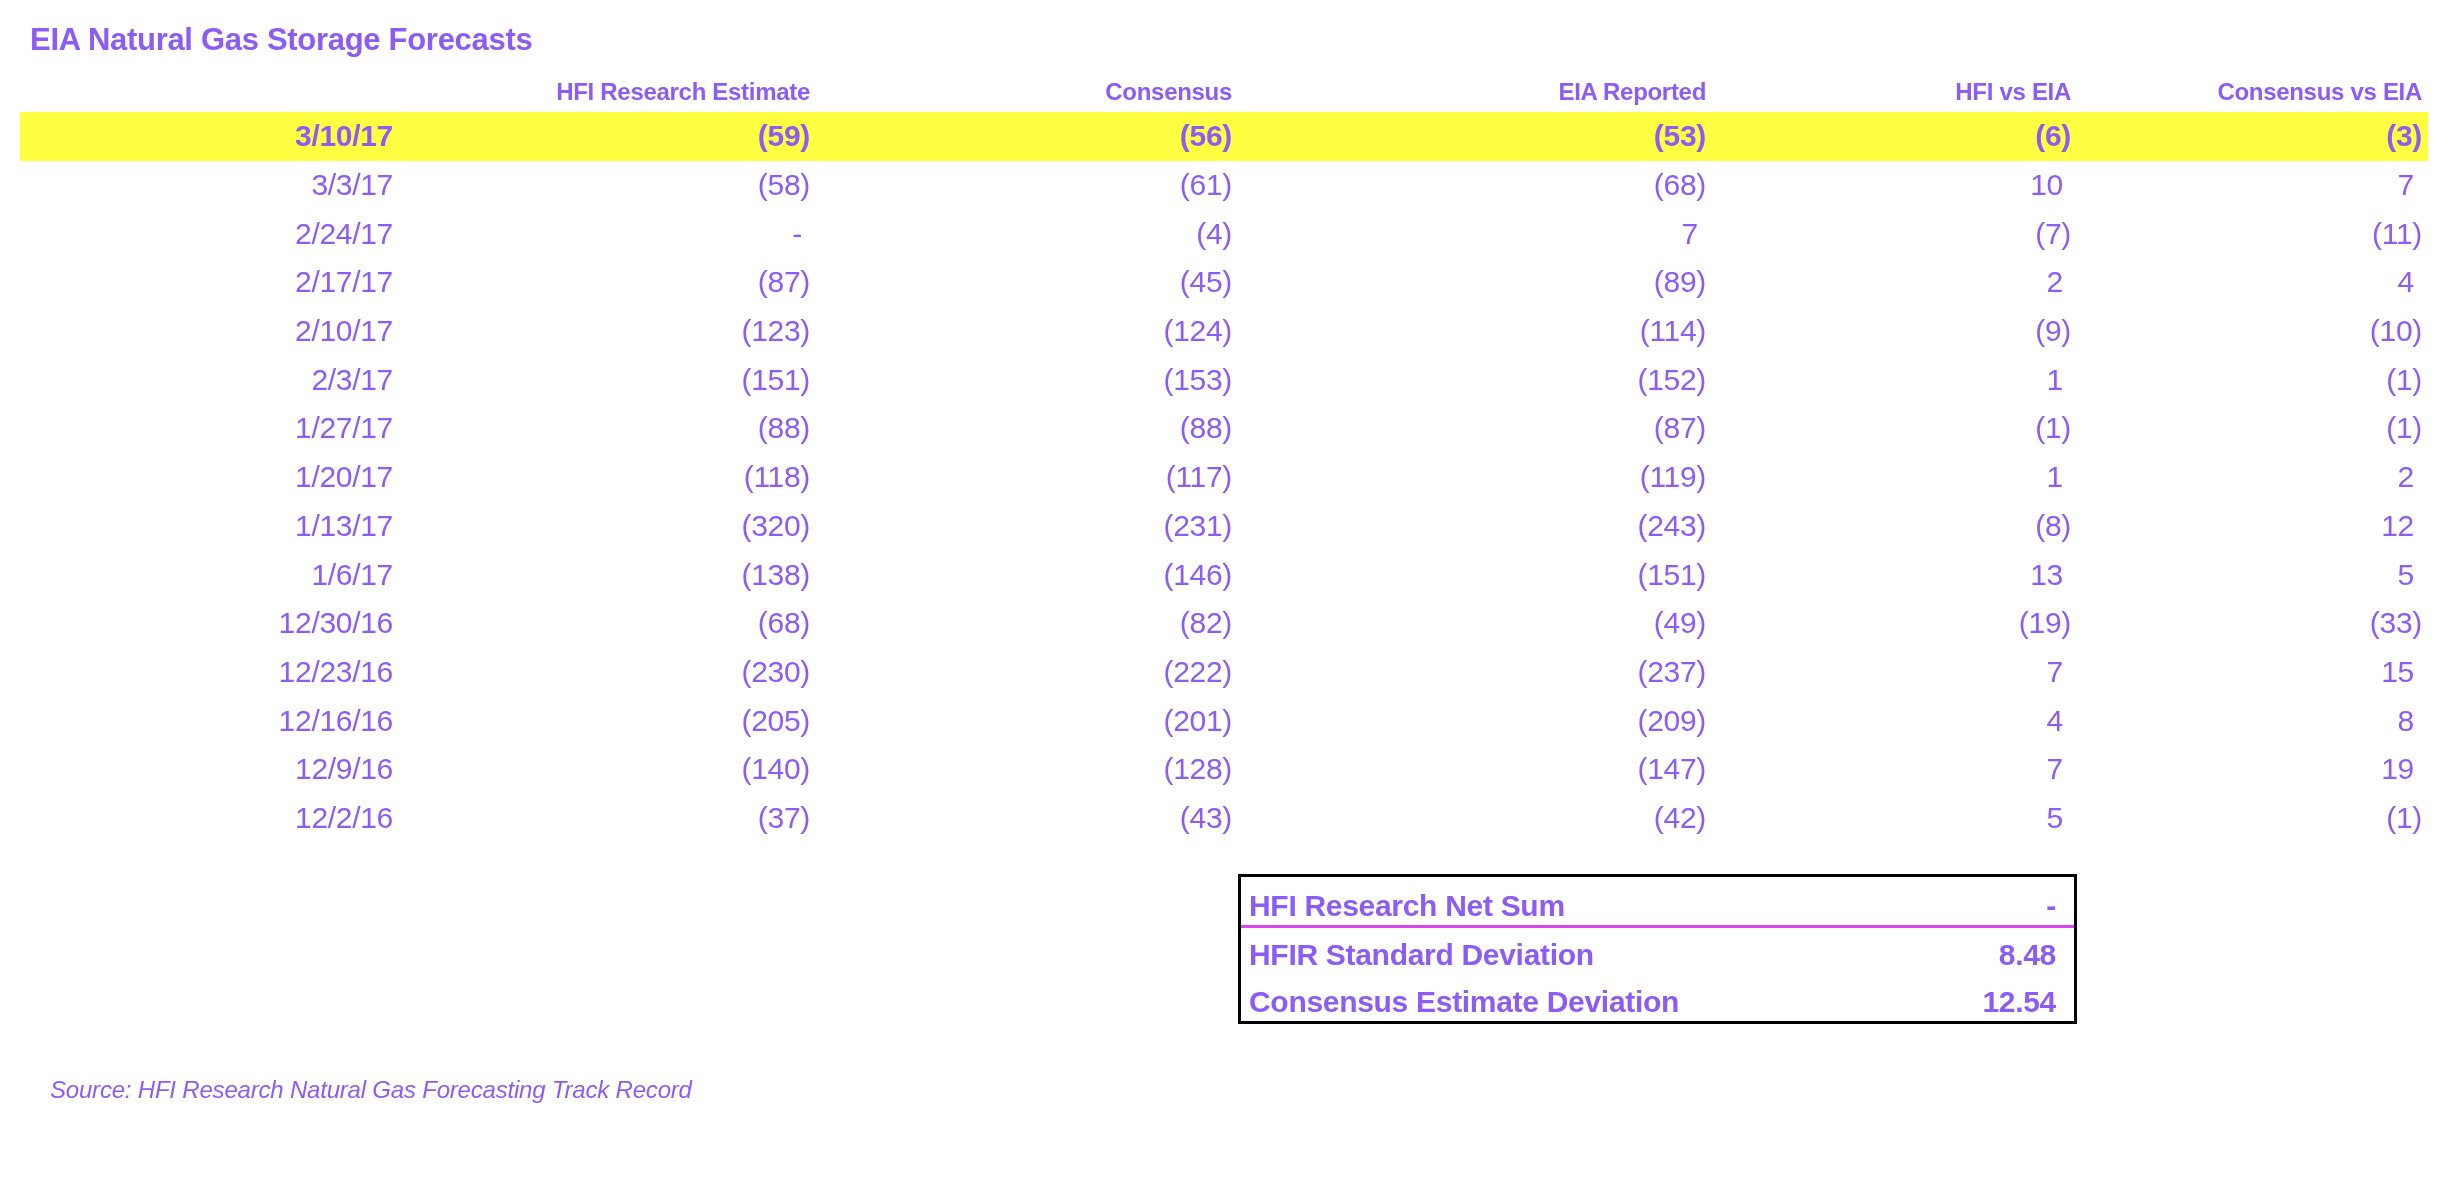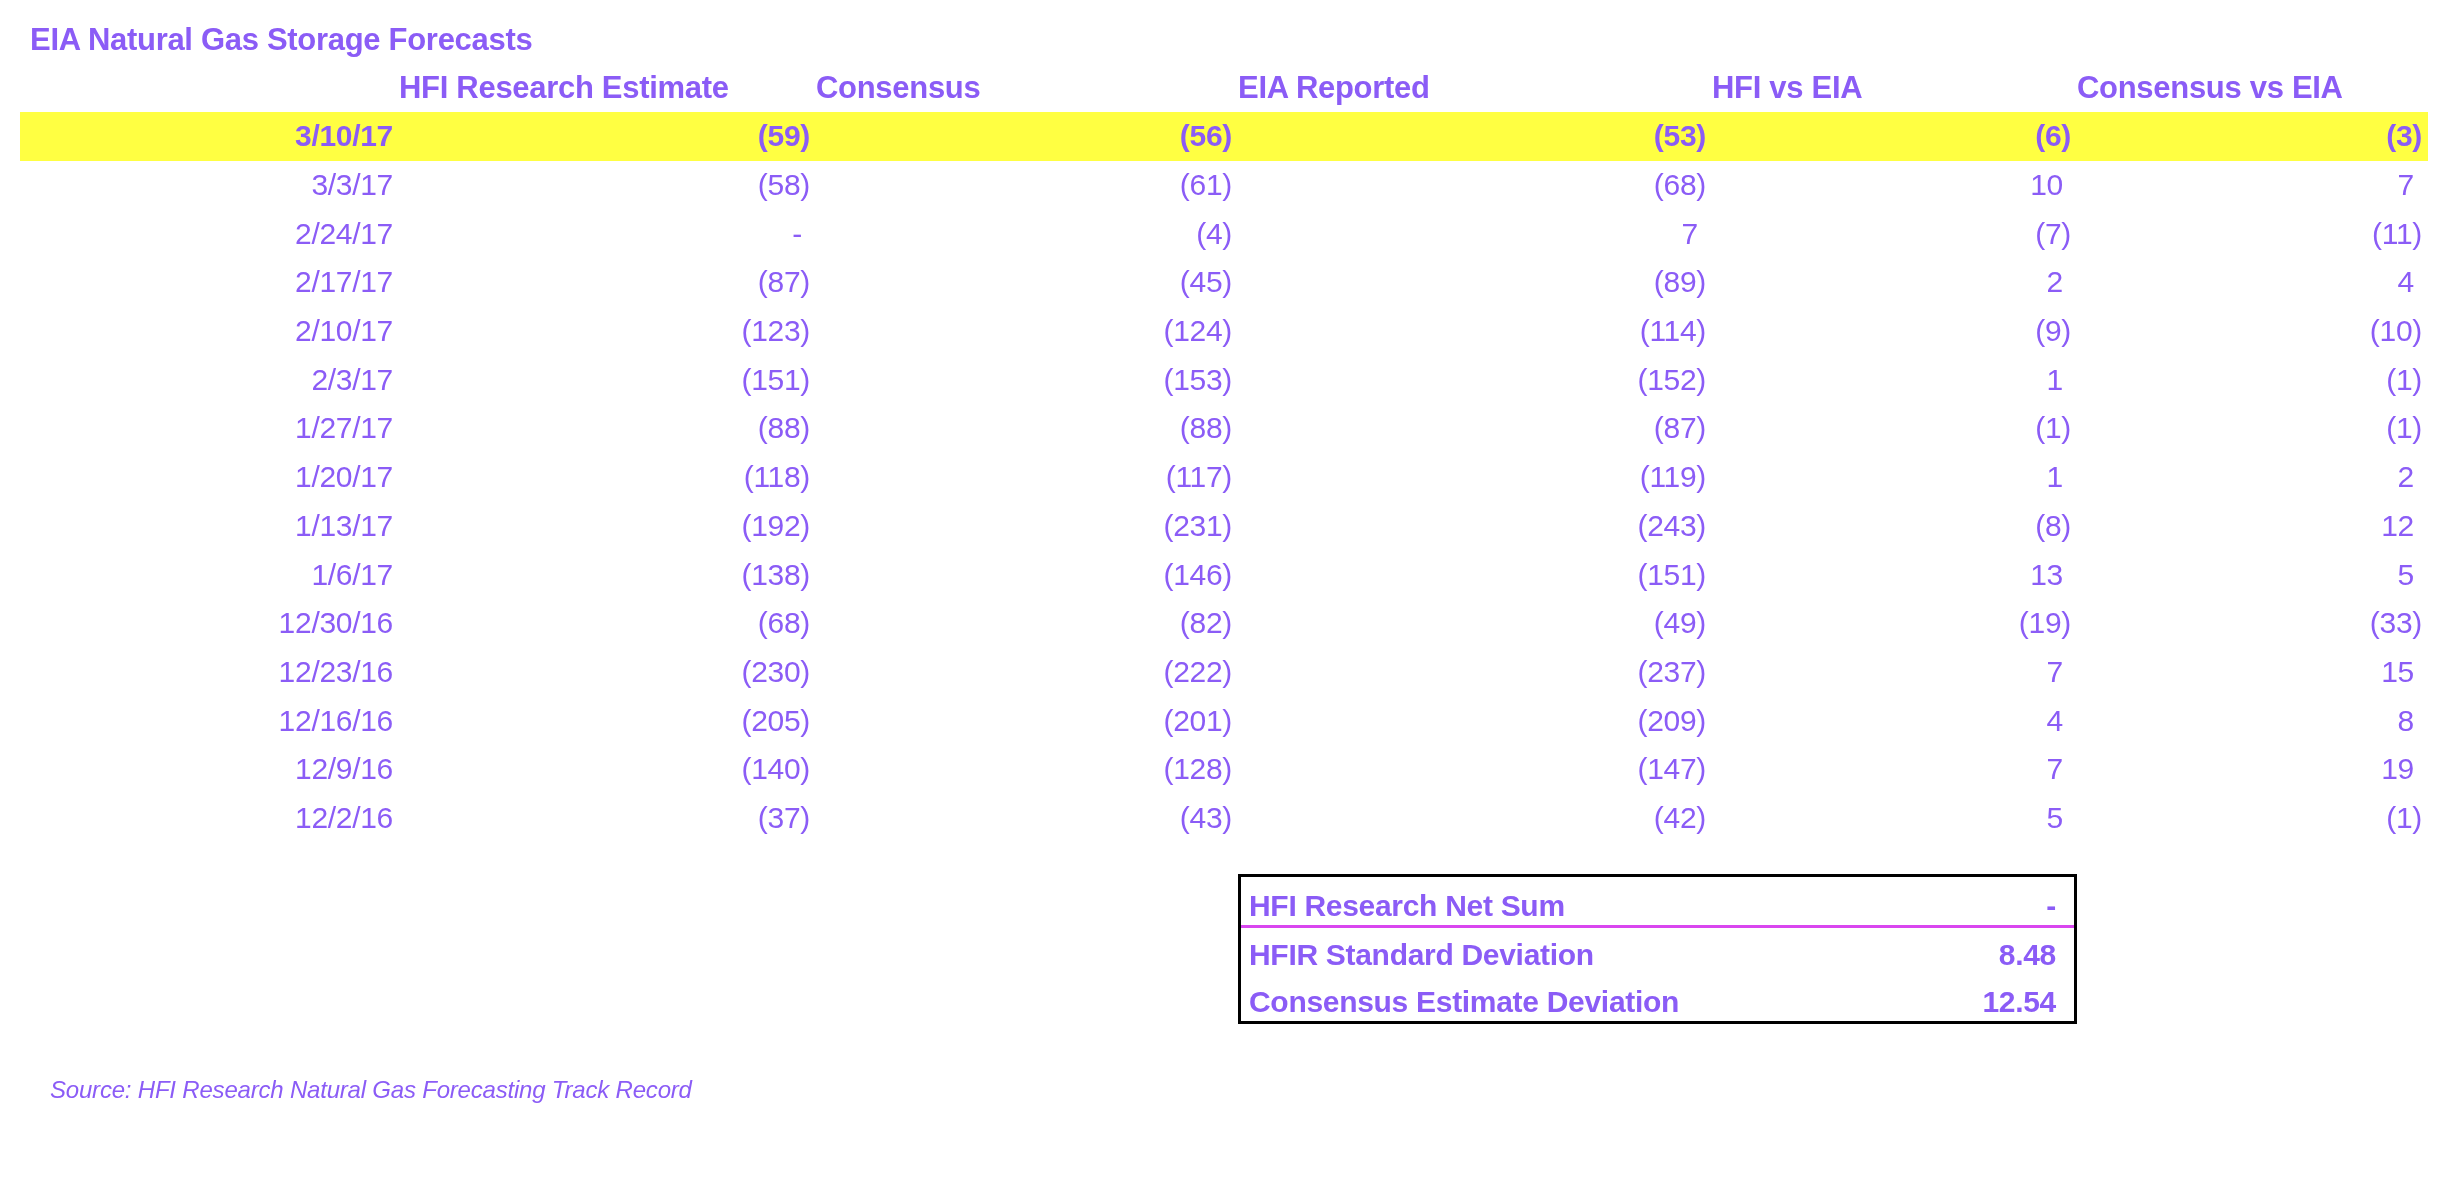--- a/index.html
+++ b/index.html
@@ -23,23 +23,23 @@
     line-height: 36px;
   }
   table.forecast {
     border-collapse: collapse;
     table-layout: fixed;
     width: 2408px;
     margin-left: 20px;
     margin-top: 8px;
   }
   table.forecast thead th {
-    font-size: 31px;
-    font-weight: bold;
-    text-align: left;
+    font-size: 24px;
+    font-weight: bold;
+    text-align: right;
     height: 46px;
     vertical-align: bottom;
     padding: 0 6px 6px 0;
     letter-spacing: -0.3px;
     white-space: nowrap;
     overflow: visible;
   }
   table.forecast tbody td {
     font-size: 30px;
     height: 48.7px;
@@ -165,21 +165,21 @@
         <tr>
           <td>1/20/17</td>
           <td>(118)</td>
           <td>(117)</td>
           <td>(119)</td>
           <td>1&nbsp;</td>
           <td>2&nbsp;</td>
         </tr>
         <tr>
           <td>1/13/17</td>
-          <td>(192)</td>
+          <td>(320)</td>
           <td>(231)</td>
           <td>(243)</td>
           <td>(8)</td>
           <td>12&nbsp;</td>
         </tr>
         <tr>
           <td>1/6/17</td>
           <td>(138)</td>
           <td>(146)</td>
           <td>(151)</td>

